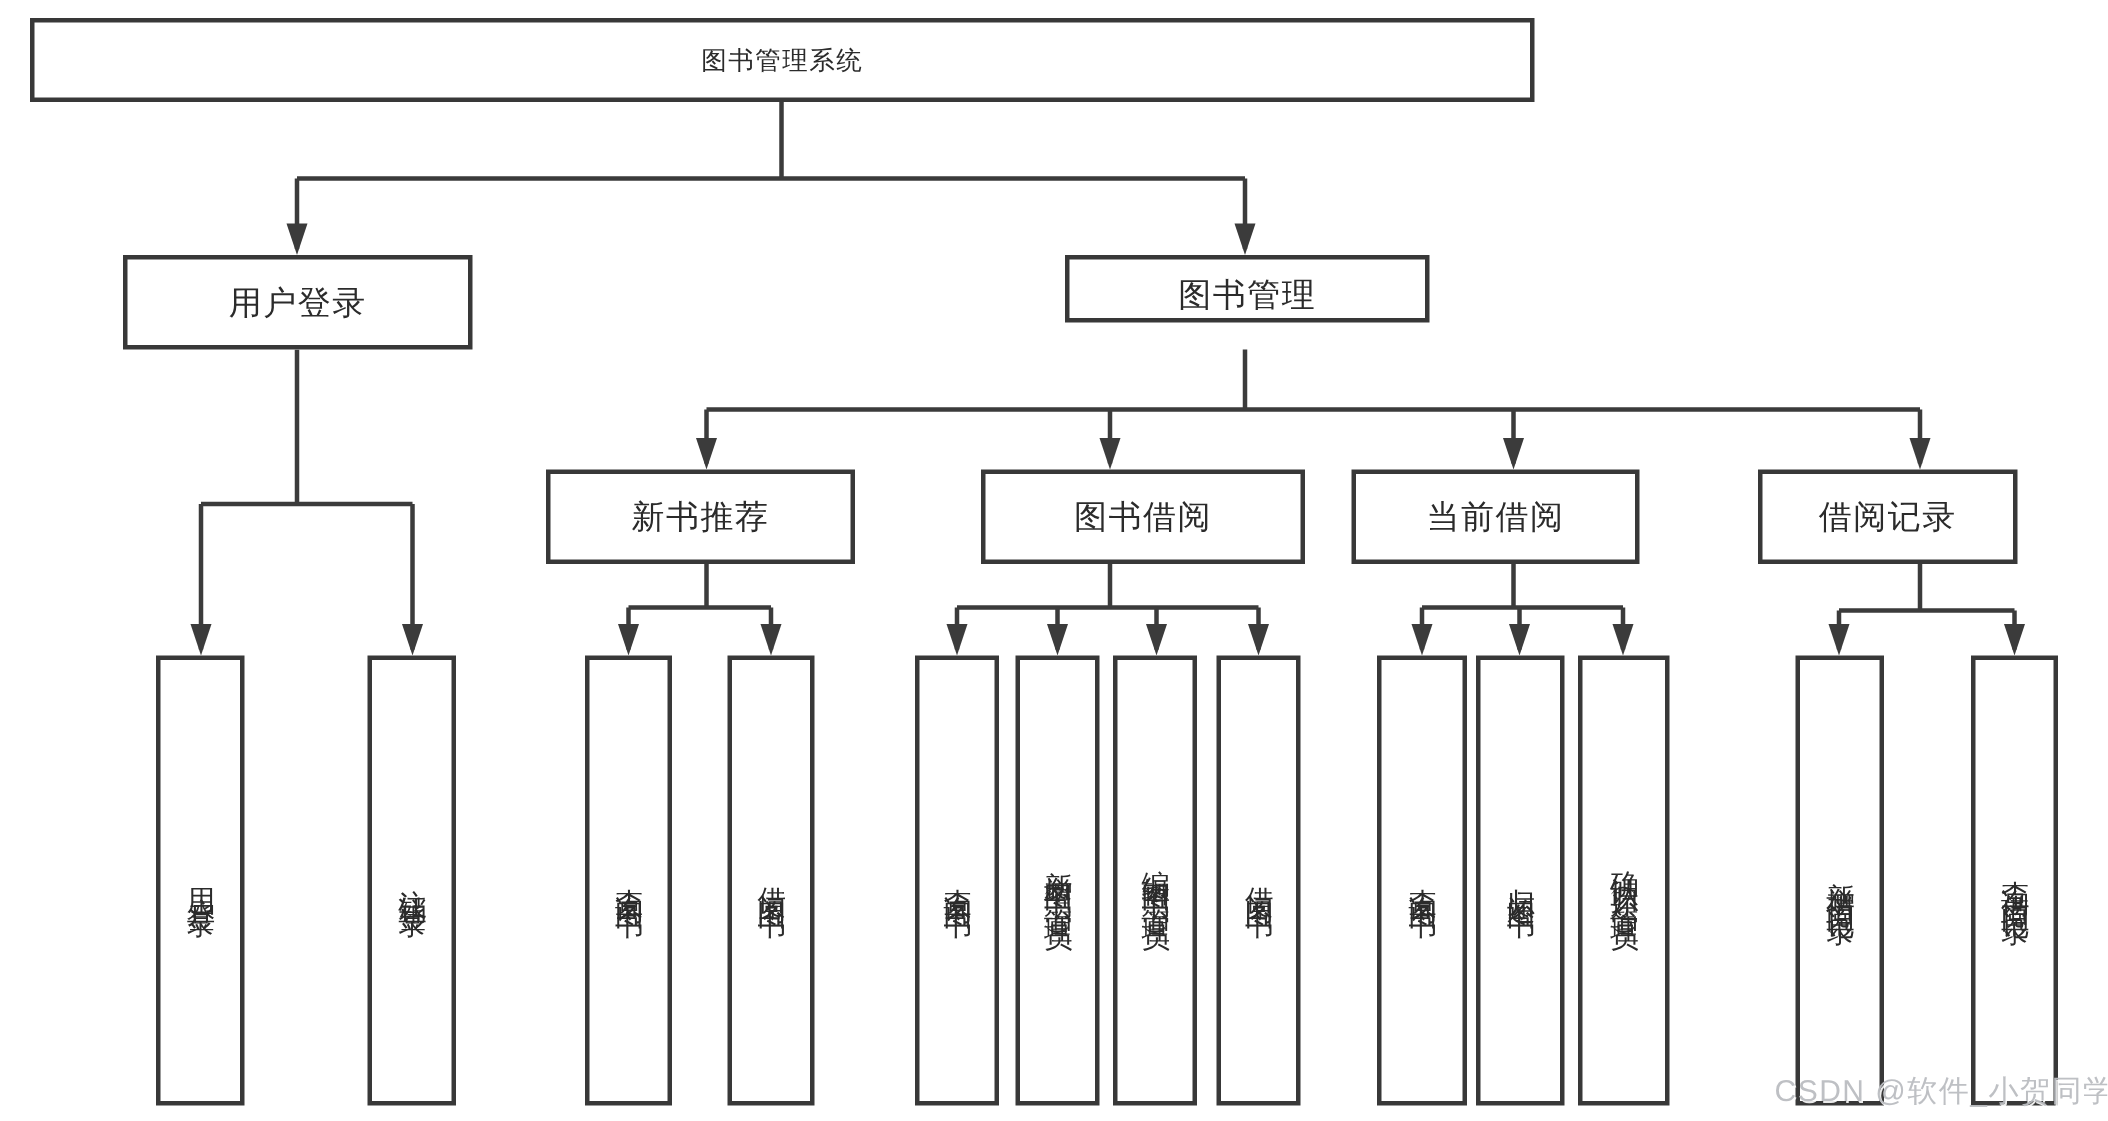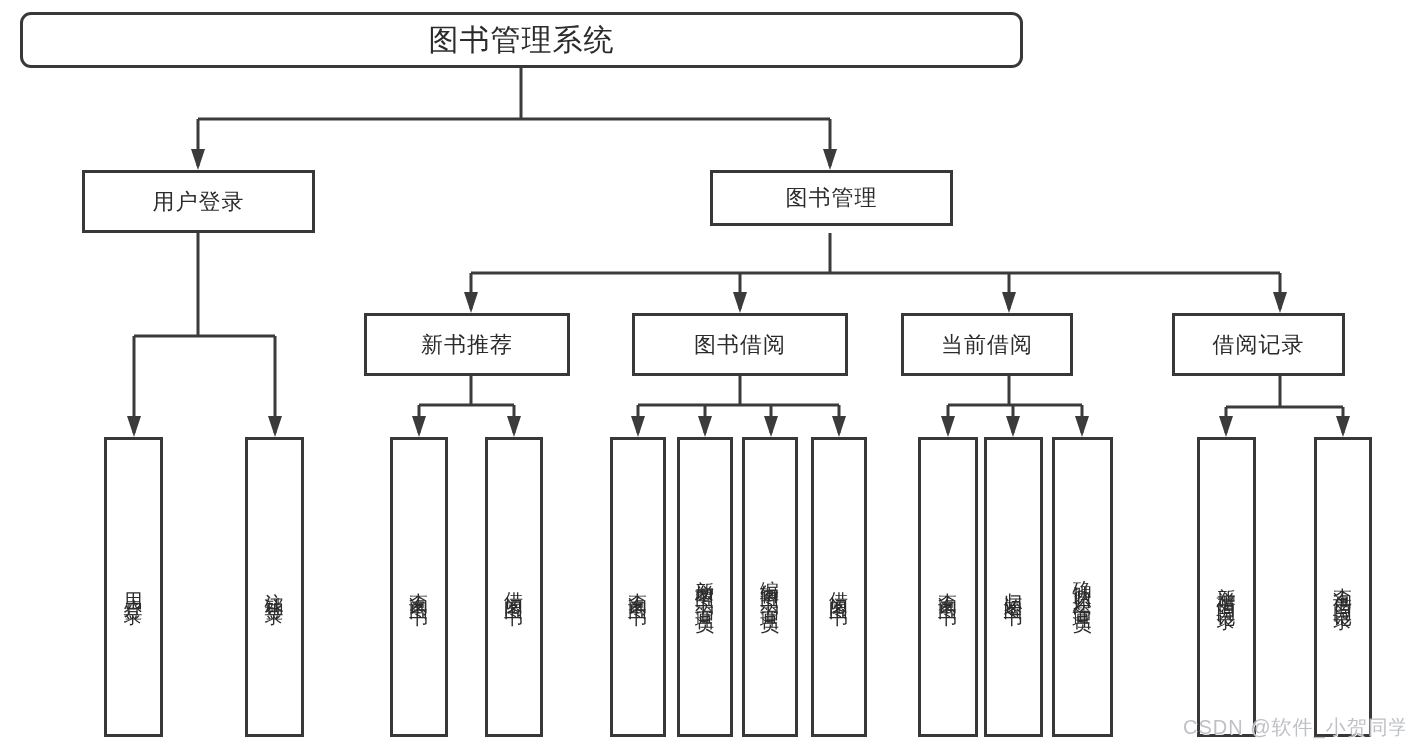--- a/index.html
+++ b/index.html
@@ -98,38 +98,38 @@
       <polygon points="764,416 778,416 771,437"></polygon>
       <polygon points="832,416 846,416 839,437"></polygon>
       <polygon points="941,416 955,416 948,437"></polygon>
       <polygon points="1006,416 1020,416 1013,437"></polygon>
       <polygon points="1075,416 1089,416 1082,437"></polygon>
       <polygon points="1219,416 1233,416 1226,437"></polygon>
       <polygon points="1336,416 1350,416 1343,437"></polygon>
     </g>
   </svg>
 
-  <div class="hbox" style="left:20px; top:12px; width:1003px; height:56px; font-size:30px;border-radius:11px;">
+  <div class="hbox" style="left:20px; top:12px; width:1003px; height:56px; font-size:17px;">
     <span>图书管理系统</span>
   </div>
 
   <div class="hbox" style="left:82px; top:170px; width:233px; height:63px;">
     <span>用户登录</span>
   </div>
-  <div class="hbox" style="left:710px; top:170px; width:243px; height:56px;">
+  <div class="hbox" style="left:710px; top:170px; width:243px; height:45px;align-items:flex-end;">
     <span>图书管理</span>
   </div>
 
   <div class="hbox" style="left:364px; top:313px; width:206px; height:63px;">
     <span>新书推荐</span>
   </div>
-  <div class="hbox" style="left:632px; top:313px; width:216px; height:63px;">
+  <div class="hbox" style="left:654px; top:313px; width:216px; height:63px;">
     <span>图书借阅</span>
   </div>
-  <div class="hbox" style="left:901px; top:313px; width:172px; height:63px;">
+  <div class="hbox" style="left:901px; top:313px; width:192px; height:63px;">
     <span>当前借阅</span>
   </div>
   <div class="hbox" style="left:1172px; top:313px; width:173px; height:63px;">
     <span>借阅记录</span>
   </div>
 
   <div class="vbox" style="left:104px; width:59px;">
     <span class="vtext">用户登录</span>
   </div>
   <div class="vbox" style="left:245px; width:59px;">

